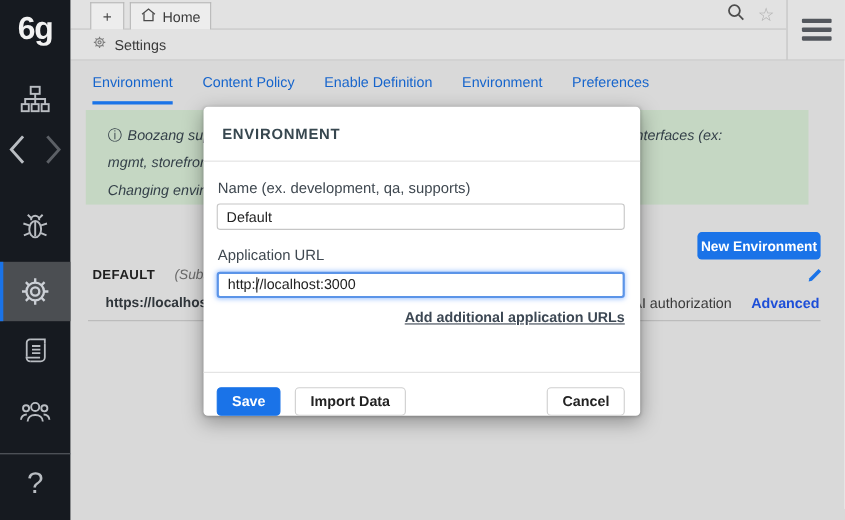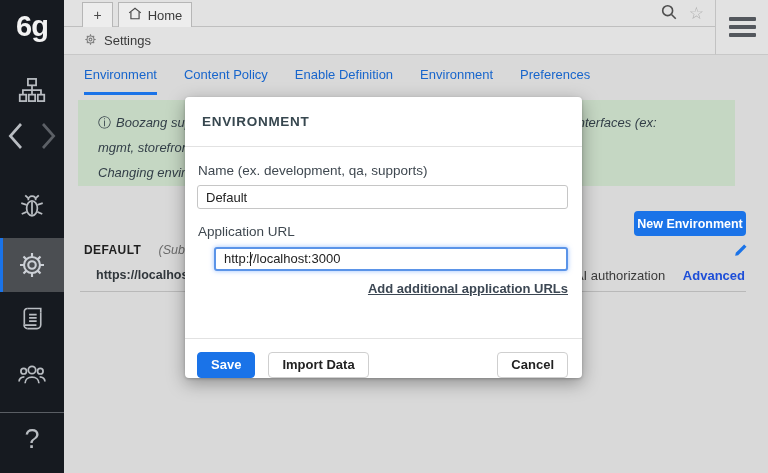--- a/index.html
+++ b/index.html
@@ -49,21 +49,21 @@
   .env-right { position:absolute; right:23px; top:213px; font-size:13px; color:#3a3a3a; white-space:nowrap; }
   .env-right .adv { font-weight:700; color:#1d4ed8; margin-left:14px; cursor:pointer; }
   .env-divider { position:absolute; left:16px; right:22px; top:236px; height:1px; background:#b9b9b9; }
 
   
   .modal { position:absolute; left:185px; top:97px; width:397px; height:281px; background:#fff; border-radius:4px; box-shadow:0 5px 18px rgba(0,0,0,.35), 0 1px 3px rgba(0,0,0,.2); z-index:10; }
   .m-header { position:absolute; top:0; left:0; right:0; height:50px; border-bottom:1px solid #e2e2e2; }
   .m-title { position:absolute; left:17px; top:17px; font-size:13.5px; font-weight:700; letter-spacing:.7px; color:#37474f; }
   .m-label { position:absolute; left:13px; font-size:13.5px; color:#3f4850; white-space:nowrap; }
   .m-input { position:absolute; left:12px; right:14px; height:24px; background:#fff; border:1px solid #c6c6c6; border-radius:3px; font-size:13px; color:#222; padding:0 8px; line-height:22px; font-family:"Liberation Sans",sans-serif; }
-  .m-input.focused { border:2px solid #5b94e8; box-shadow:0 0 5px rgba(77,144,254,.55); line-height:20px;margin-left:17px; }
+  .m-input.focused { border:2px solid #5b94e8; box-shadow:0 0 5px rgba(77,144,254,.55); line-height:20px; }
   .caret { position:absolute; left:34px; top:3px; width:1px; height:14px; background:#222; }
   .m-link { position:absolute; right:14px; top:184px; font-size:13px; font-weight:600; color:#3c4753; text-decoration:underline; cursor:pointer; }
   .m-footer { position:absolute; left:0; right:0; bottom:0; height:40px; border-top:1px solid #e2e2e2; display:flex; align-items:center; padding:12px 14px 0 12px; gap:13px;justify-content:space-between; }
   .btn { height:26px; border-radius:4px; font-size:13px; font-weight:700; cursor:pointer; font-family:"Liberation Sans",sans-serif; padding:0 13px; background:#fff; border:1px solid #cfcfcf; color:#222; }
   .btn.primary { background:var(--accent,#1a73e8); border:1px solid var(--accent,#1a73e8); color:#fff; }
   .btn.cancel { margin-left:auto; }
 </style>
 </head>
 <body>
 

